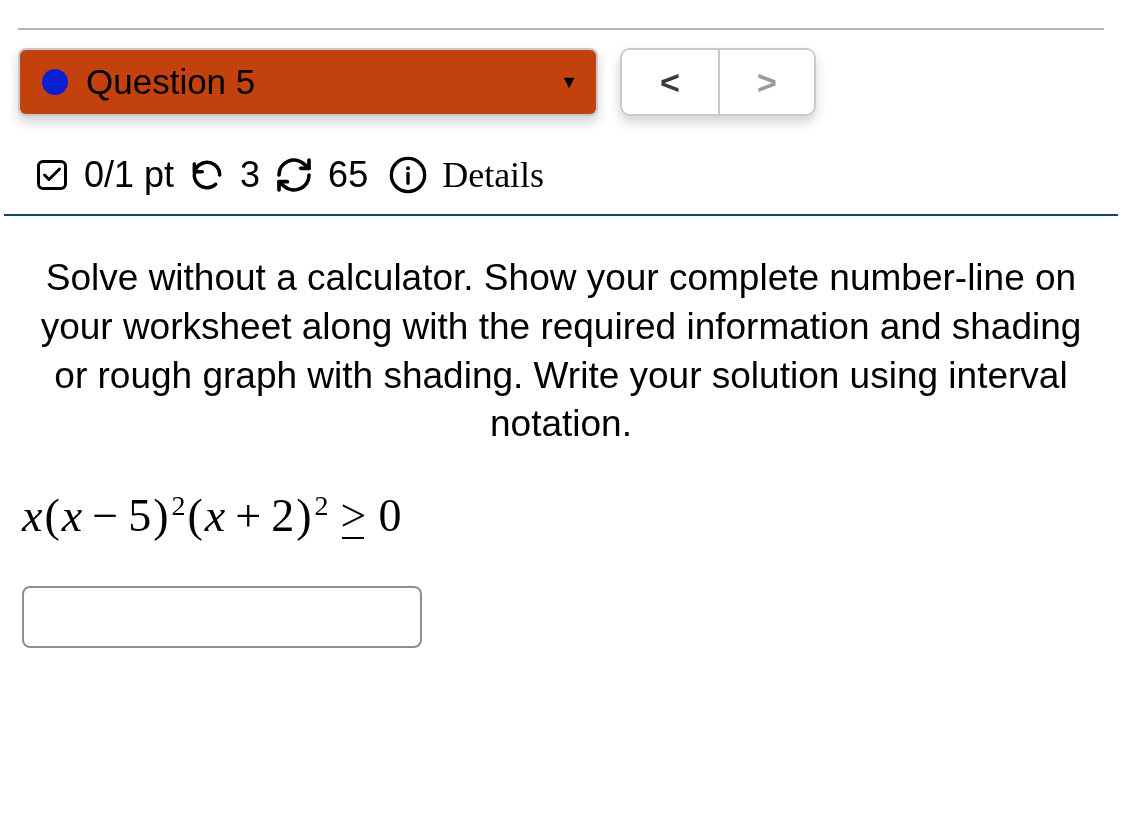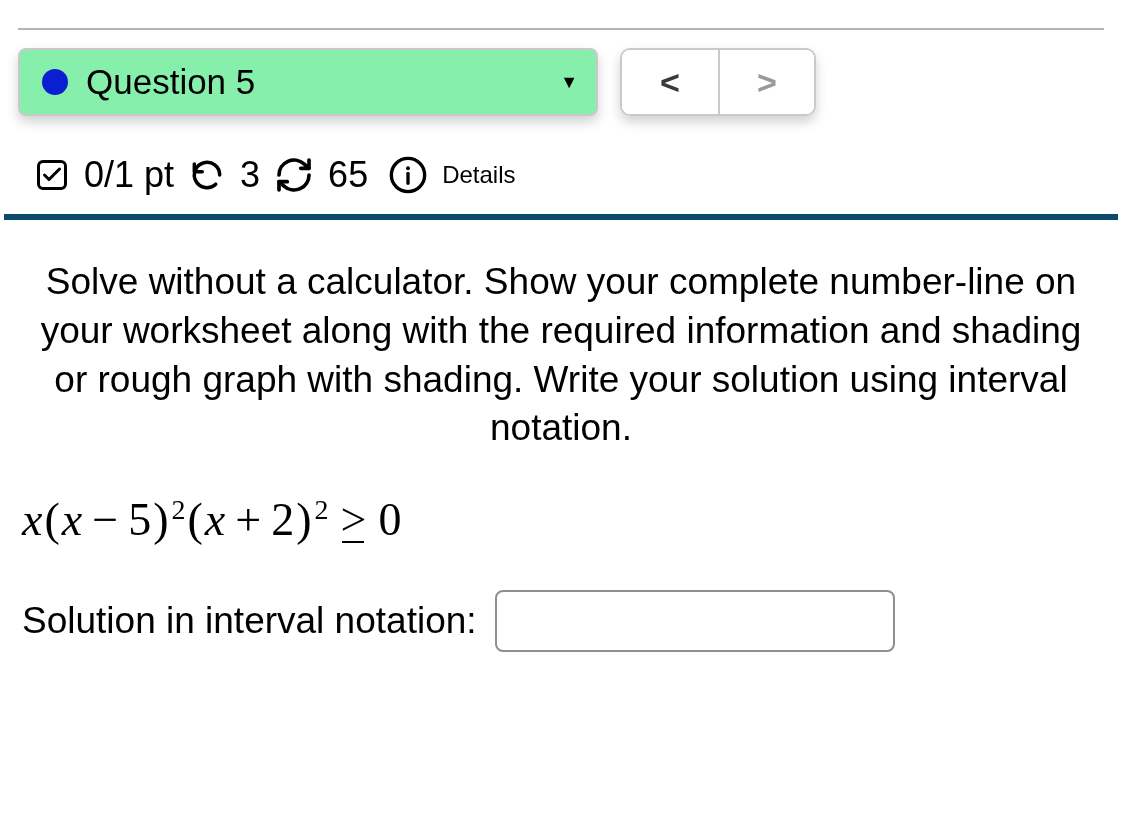--- a/index.html
+++ b/index.html
@@ -18,21 +18,21 @@
   }
   .nav-row {
     display: flex;
     align-items: stretch;
     gap: 22px;
     padding: 10px 18px 12px 18px;
   }
   .question-selector {
     display: flex;
     align-items: center;
-    background: #86efac;
+    background: #c2410c;
     border: 2px solid #c9c9c9;
     border-radius: 8px;
     padding: 12px 18px 12px 22px;
     min-width: 580px;
     box-shadow: 0 6px 12px rgba(0,0,0,0.18);
     cursor: pointer;
   }
   .status-dot {
     width: 26px;
     height: 26px;
@@ -70,25 +70,25 @@
   .pager-btn + .pager-btn {
     border-left: 2px solid #c9c9c9;
     color: #999;
   }
   .info-row {
     display: flex;
     align-items: center;
     gap: 14px;
     padding: 26px 30px 18px 30px;
     font-size: 36px;
-    border-bottom: 6px solid #0c4a6e;
+    border-bottom: 2px solid #0c4a6e;
     margin: 0 4px;
   }
   .icon-svg { display: block; }
-  .details-text { font-size: 24px; }
+  .details-text { font-size: 36px; font-family: Liberation Serif, serif; }
   .content {
     padding: 38px 22px 30px 22px;
   }
   .instructions {
     font-size: 37px;
     line-height: 1.32;
     margin-bottom: 40px;
     text-align: center;
   }
   .equation {
@@ -200,16 +200,15 @@
     <span class="mi">x</span>
     <span class="op">+</span>
     <span>2</span>
     <span>)</span>
     <span class="sup">2</span>
     <span class="ge"><span class="sym">&gt;</span><span class="bar"></span></span>
     <span>0</span>
   </div>
 
   <div class="answer-row">
-    <span>Solution in interval notation:</span>
     <input class="answer-input" type="text" value="" style="">
   </div>
 </div>
 
 </body></html>

